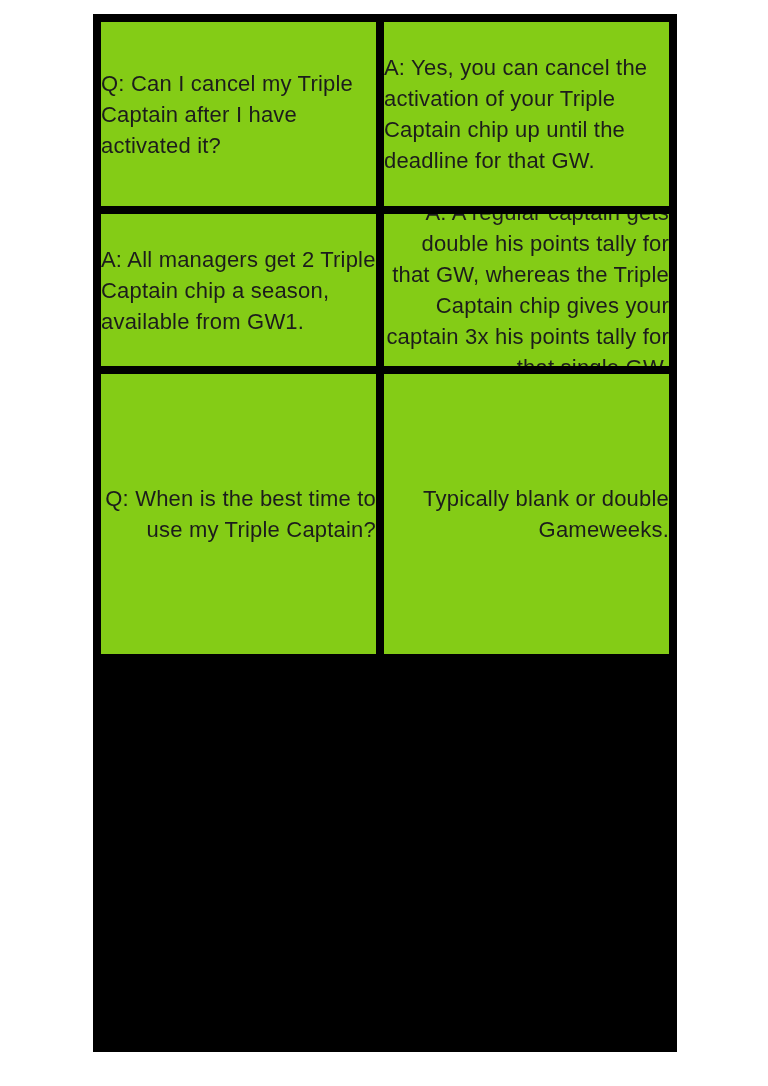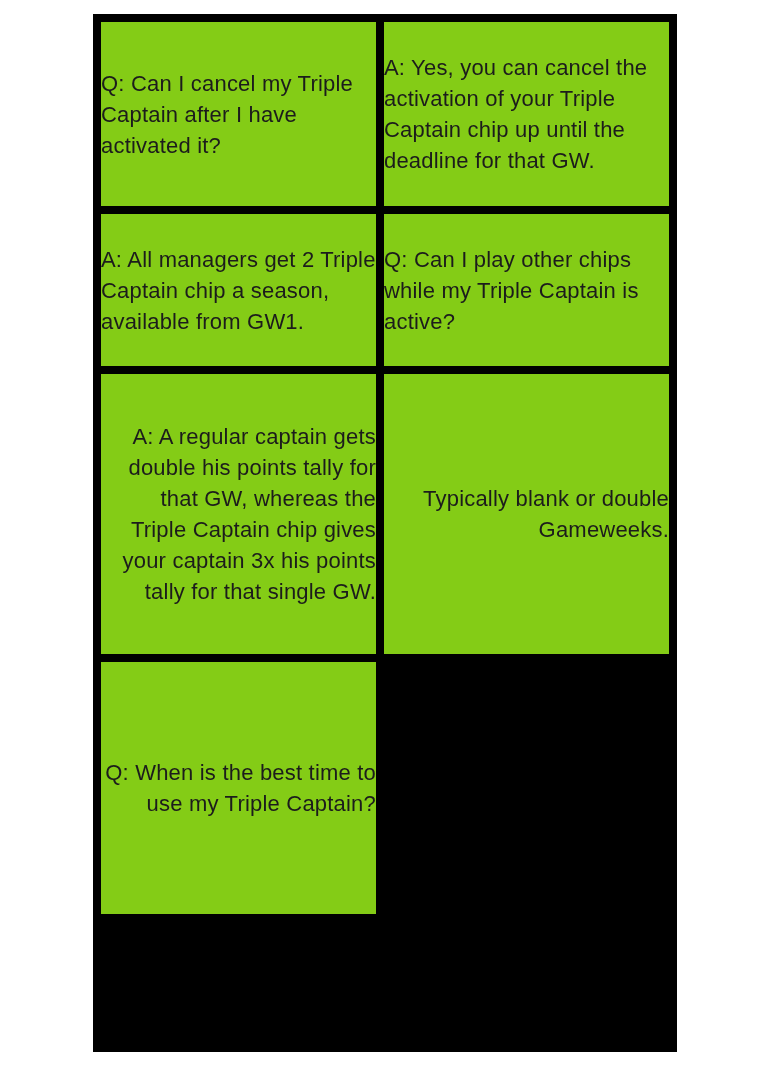--- a/index.html
+++ b/index.html
@@ -60,29 +60,26 @@
       <p>Q: Can I cancel my Triple Captain after I have activated it?</p>
     </div>
     <div class="cell">
       <p>A: Yes, you can cancel the activation of your Triple Captain chip up until the deadline for that GW.</p>
     </div>
 
     <div class="cell">
       <p>A: All managers get 2 Triple Captain chip a season, available from GW1.</p>
     </div>
 
-    <div class="cell">
-      <p>Q: Can I play other chips while my Triple Captain is active?</p>
-    </div>
 
     <div class="cell center">
       <p>A: A regular captain gets double his points tally for that GW, whereas the Triple Captain chip gives your captain 3x his points tally for that single GW.</p>
     </div>
 
     <div class="cell center">
-      <p>Typically blank or double Gameweeks.</p>
+      <p>Q: When is the best time to use my Triple Captain?</p>
     </div>
     <div class="cell center">
-      <p>Q: When is the best time to use my Triple Captain?</p>
+      <p>Typically blank or double Gameweeks.</p>
     </div>
 
   </div>
 </div>
 
 </body></html>

